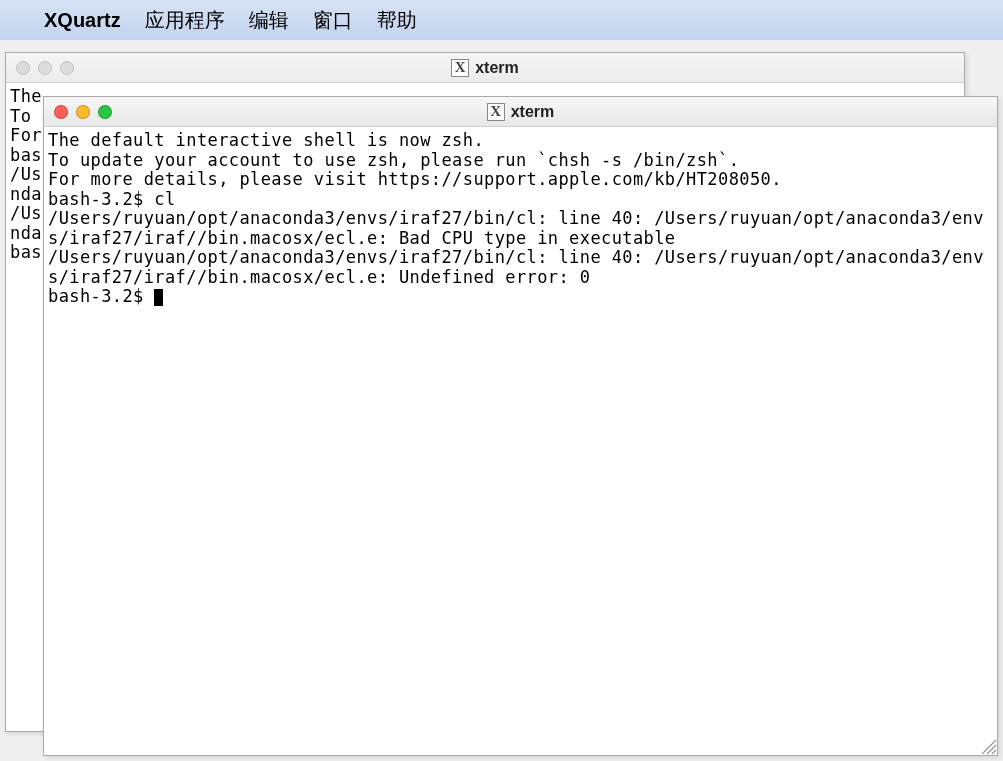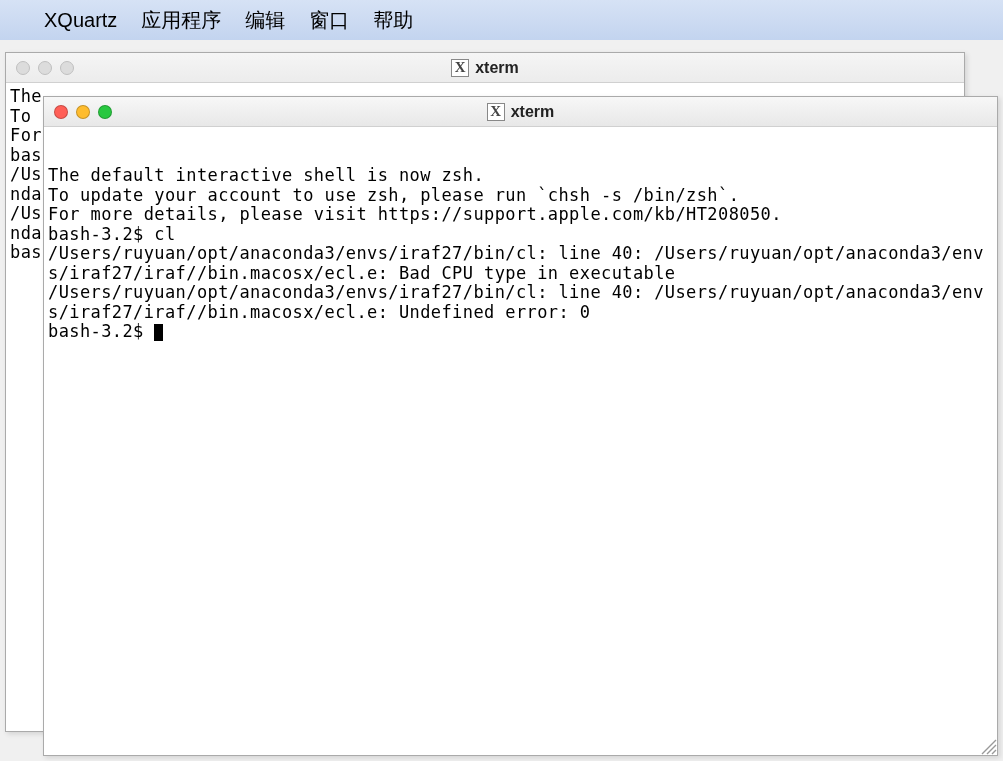--- a/index.html
+++ b/index.html
@@ -21,21 +21,21 @@
       font-size: 20px;
       color: #000;
       position: relative;
       z-index: 100;
     }
     .apple-logo {
       font-size: 22px;
       display:inline-block;
       transform: translateY(-1px);
     }
-    .menubar .app-name { font-weight: 400; }
+    .menubar .app-name { font-weight: 700; }
     .menubar span { cursor: default; }
 
     .window {
       position: absolute;
       background: #fff;
       border: 1px solid #aaa;
       box-shadow: 2px 2px 5px rgba(0,0,0,0.12);
       display: flex;
       flex-direction: column;
     }
@@ -72,21 +72,20 @@
       font-size:15px; font-weight:700; line-height:1; color:#444;
     }
     .term-body{
       flex:1; background:#fff; color:#000;
       font-family: "Menlo","Monaco","Consolas",monospace;
       font-size:17px; line-height:1.15;
       padding:4px 4px 4px 4px;
       white-space: pre-wrap; word-break: break-all;
       overflow:hidden;
       letter-spacing: 0.4px;
-      margin-top: 35px;
     }
     .term-back-body{
       font-family: "Menlo","Monaco","Consolas",monospace;
       font-size:17px; line-height:1.15;
       padding:4px; white-space:pre; overflow:hidden; letter-spacing:0.4px;
     }
     .cursor-block{
       display:inline-block; width:9px; height:17px; background:#000; vertical-align:text-bottom;
     }
     .resize-handle{

